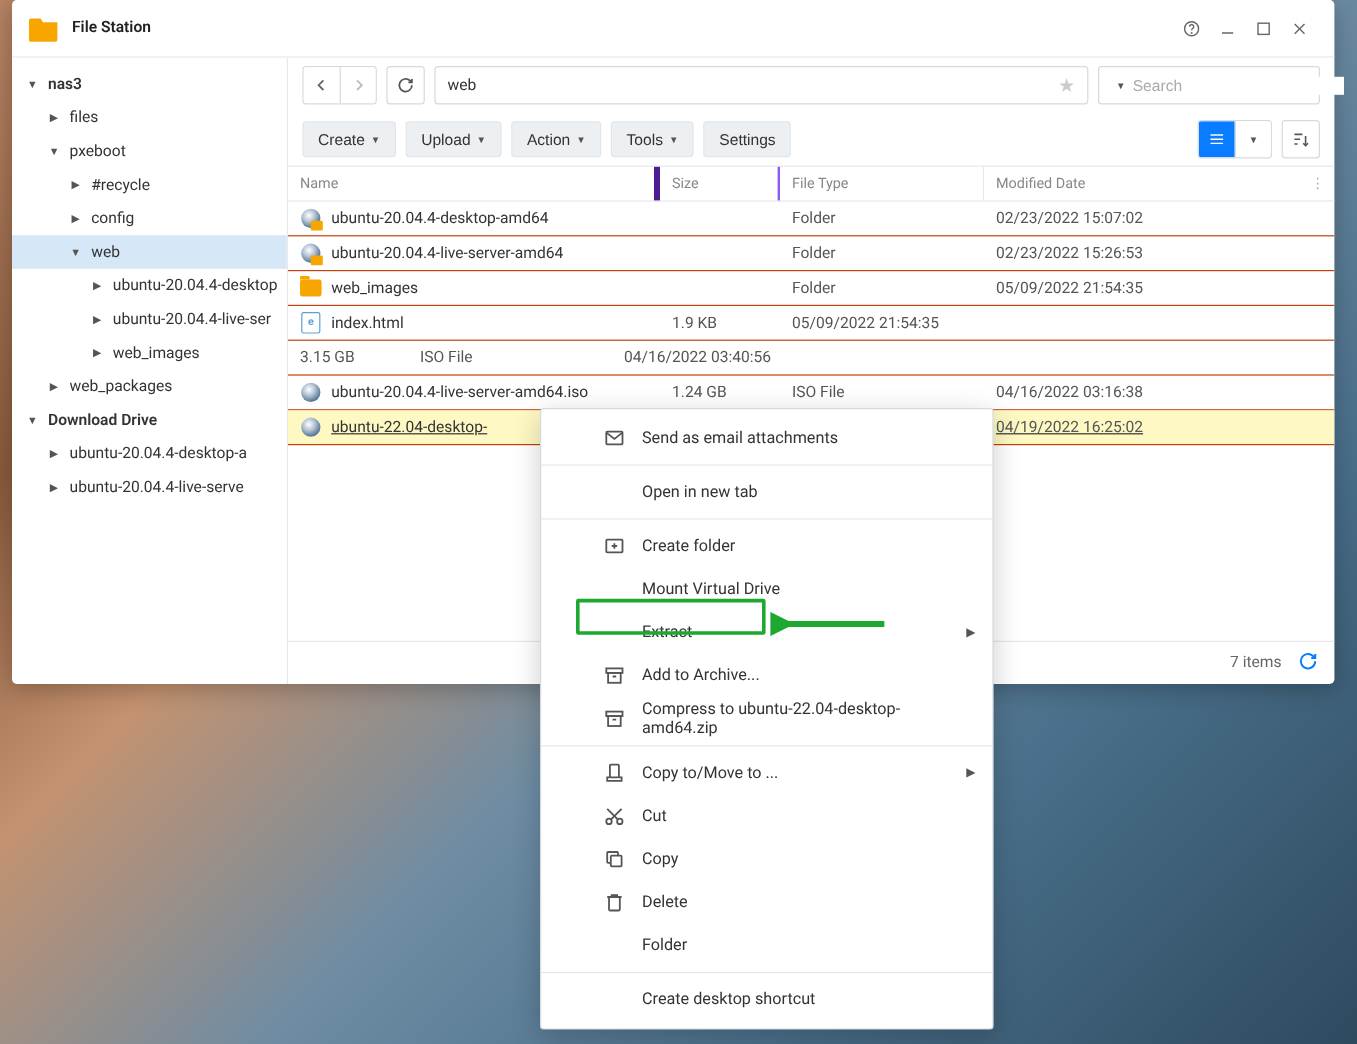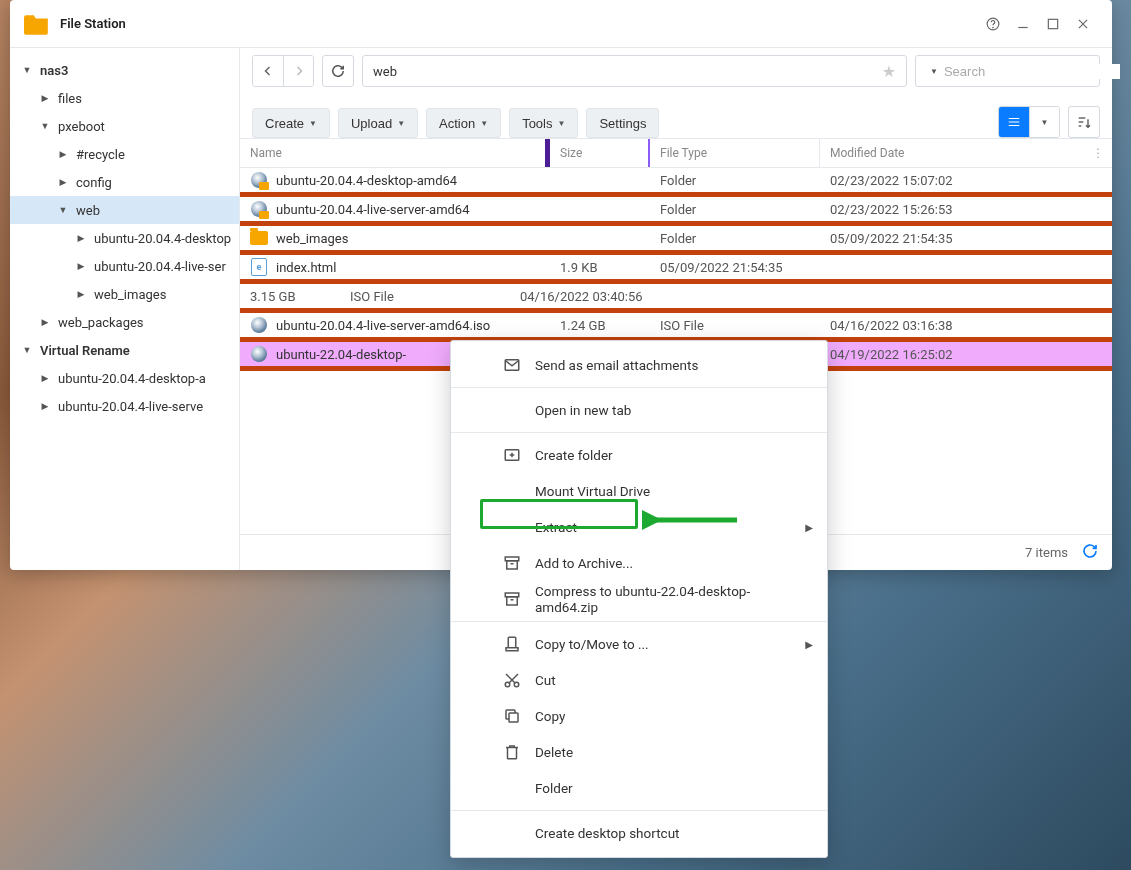--- a/index.html
+++ b/index.html
@@ -77,21 +77,21 @@
 .star { color: #ccc; font-size: 16px; }
 .search-box {
   width: 185px; height: 32px; border: 1px solid #d5dae0; border-radius: 3px;
   display: flex; align-items: center; padding: 0 8px; gap: 6px;
 }
 .search-box input { border: none; outline: none; flex: 1; font-size: 13px; color: #333; }
 .search-box input::placeholder { color: #aaa; }
 .toolbar-row2 {
   height: 44px;
   display: flex;
-  align-items: flex-end;
+  align-items: center;
   padding: 0 12px;
   gap: 8px;
 }
 .btn {
   height: 30px; padding: 0 12px;
   background: #edf0f3; border: 1px solid #e1e5ea;
   border-radius: 3px; font-size: 13px; cursor: pointer;
   display: flex; align-items: center; gap: 5px; color: #333;
 }
 .caret { font-size: 8px; color: #555; }
@@ -108,23 +108,23 @@
 }
 .col { padding: 0 10px; overflow: hidden; text-overflow: ellipsis; white-space: nowrap; }
 .col-name { width: 310px; border-right: 5px solid #4c1d95; height: 100%; display: flex; align-items: center; }
 .col-size { width: 100px; border-right: 2px solid #8b5cf6; height: 100%; display: flex; align-items: center; }
 .col-type { width: 170px; border-right: 1px solid #e5e8ec; height: 100%; display: flex; align-items: center; }
 .col-date { flex: 1; height: 100%; display: flex; align-items: center; }
 .col-menu { width: 28px; display: flex; align-items: center; justify-content: center; color: #aaa; }
 .file-list { flex: 1; overflow: auto; }
 .file-row {
   height: 29px; display: flex; align-items: center;
-  border-bottom: 5px solid #c2410c; cursor: pointer; font-size: 13px;
-}
-.file-row.selected { background: #f0abfc; }
+  border-bottom: 1px solid #c2410c; cursor: pointer; font-size: 13px;
+}
+.file-row.selected { background: #fef9c3; text-decoration: underline; }
 .file-row .col-name { display: flex; align-items: center; gap: 8px; border-right: none; }
 .file-row .col-size, .file-row .col-type, .file-row .col-date { border-right: none; color: #555; }
 .file-icon { width: 18px; height: 18px; display: flex; align-items: center; justify-content: center; flex-shrink: 0; }
 .icon-disc { width: 16px; height: 16px; border-radius: 50%; background: radial-gradient(circle at 40% 35%, #fff 0%, #b5c5d5 35%, #5a7a9a 70%); position: relative; }
 .icon-disc.folder::after { content: ""; position: absolute; right: -2px; bottom: -2px; width: 10px; height: 8px; background: #f7a600; border-radius: 1px; }
 .icon-folder { width: 18px; height: 14px; background: #f7a600; border-radius: 2px; position: relative; }
 .icon-folder::before { content: ""; position: absolute; top: -3px; left: 0; width: 8px; height: 3px; background: #f7a600; border-radius: 1px 1px 0 0; }
 .icon-html { width: 16px; height: 18px; background: #fff; border: 1px solid #5a9fd6; border-radius: 2px; display: flex; align-items: center; justify-content: center; color: #5a9fd6; font-size: 9px; font-weight: bold; }
 .statusbar {
   height: 36px; border-top: 1px solid #e5e8ec;
@@ -245,21 +245,21 @@
             <span class="tree-toggle">▶</span>
             <span class="tree-label">web_images</span>
           </div>
           <div class="tree-item" style="padding-left: 28px;">
             <span class="tree-toggle">▶</span>
             <span class="tree-label">web_packages</span>
           </div>
         </div>
       <div class="tree-item root">
         <span class="tree-toggle">▼</span>
-        <span class="tree-label">Virtual Rename</span>
+        <span class="tree-label">Download Drive</span>
       </div>
       <div id="tree-vd-items">
           <div class="tree-item" style="padding-left: 28px;">
             <span class="tree-toggle">▶</span>
             <span class="tree-label">ubuntu-20.04.4-desktop-a</span>
           </div>
           <div class="tree-item" style="padding-left: 28px;">
             <span class="tree-toggle">▶</span>
             <span class="tree-label">ubuntu-20.04.4-live-serve</span>
           </div>

